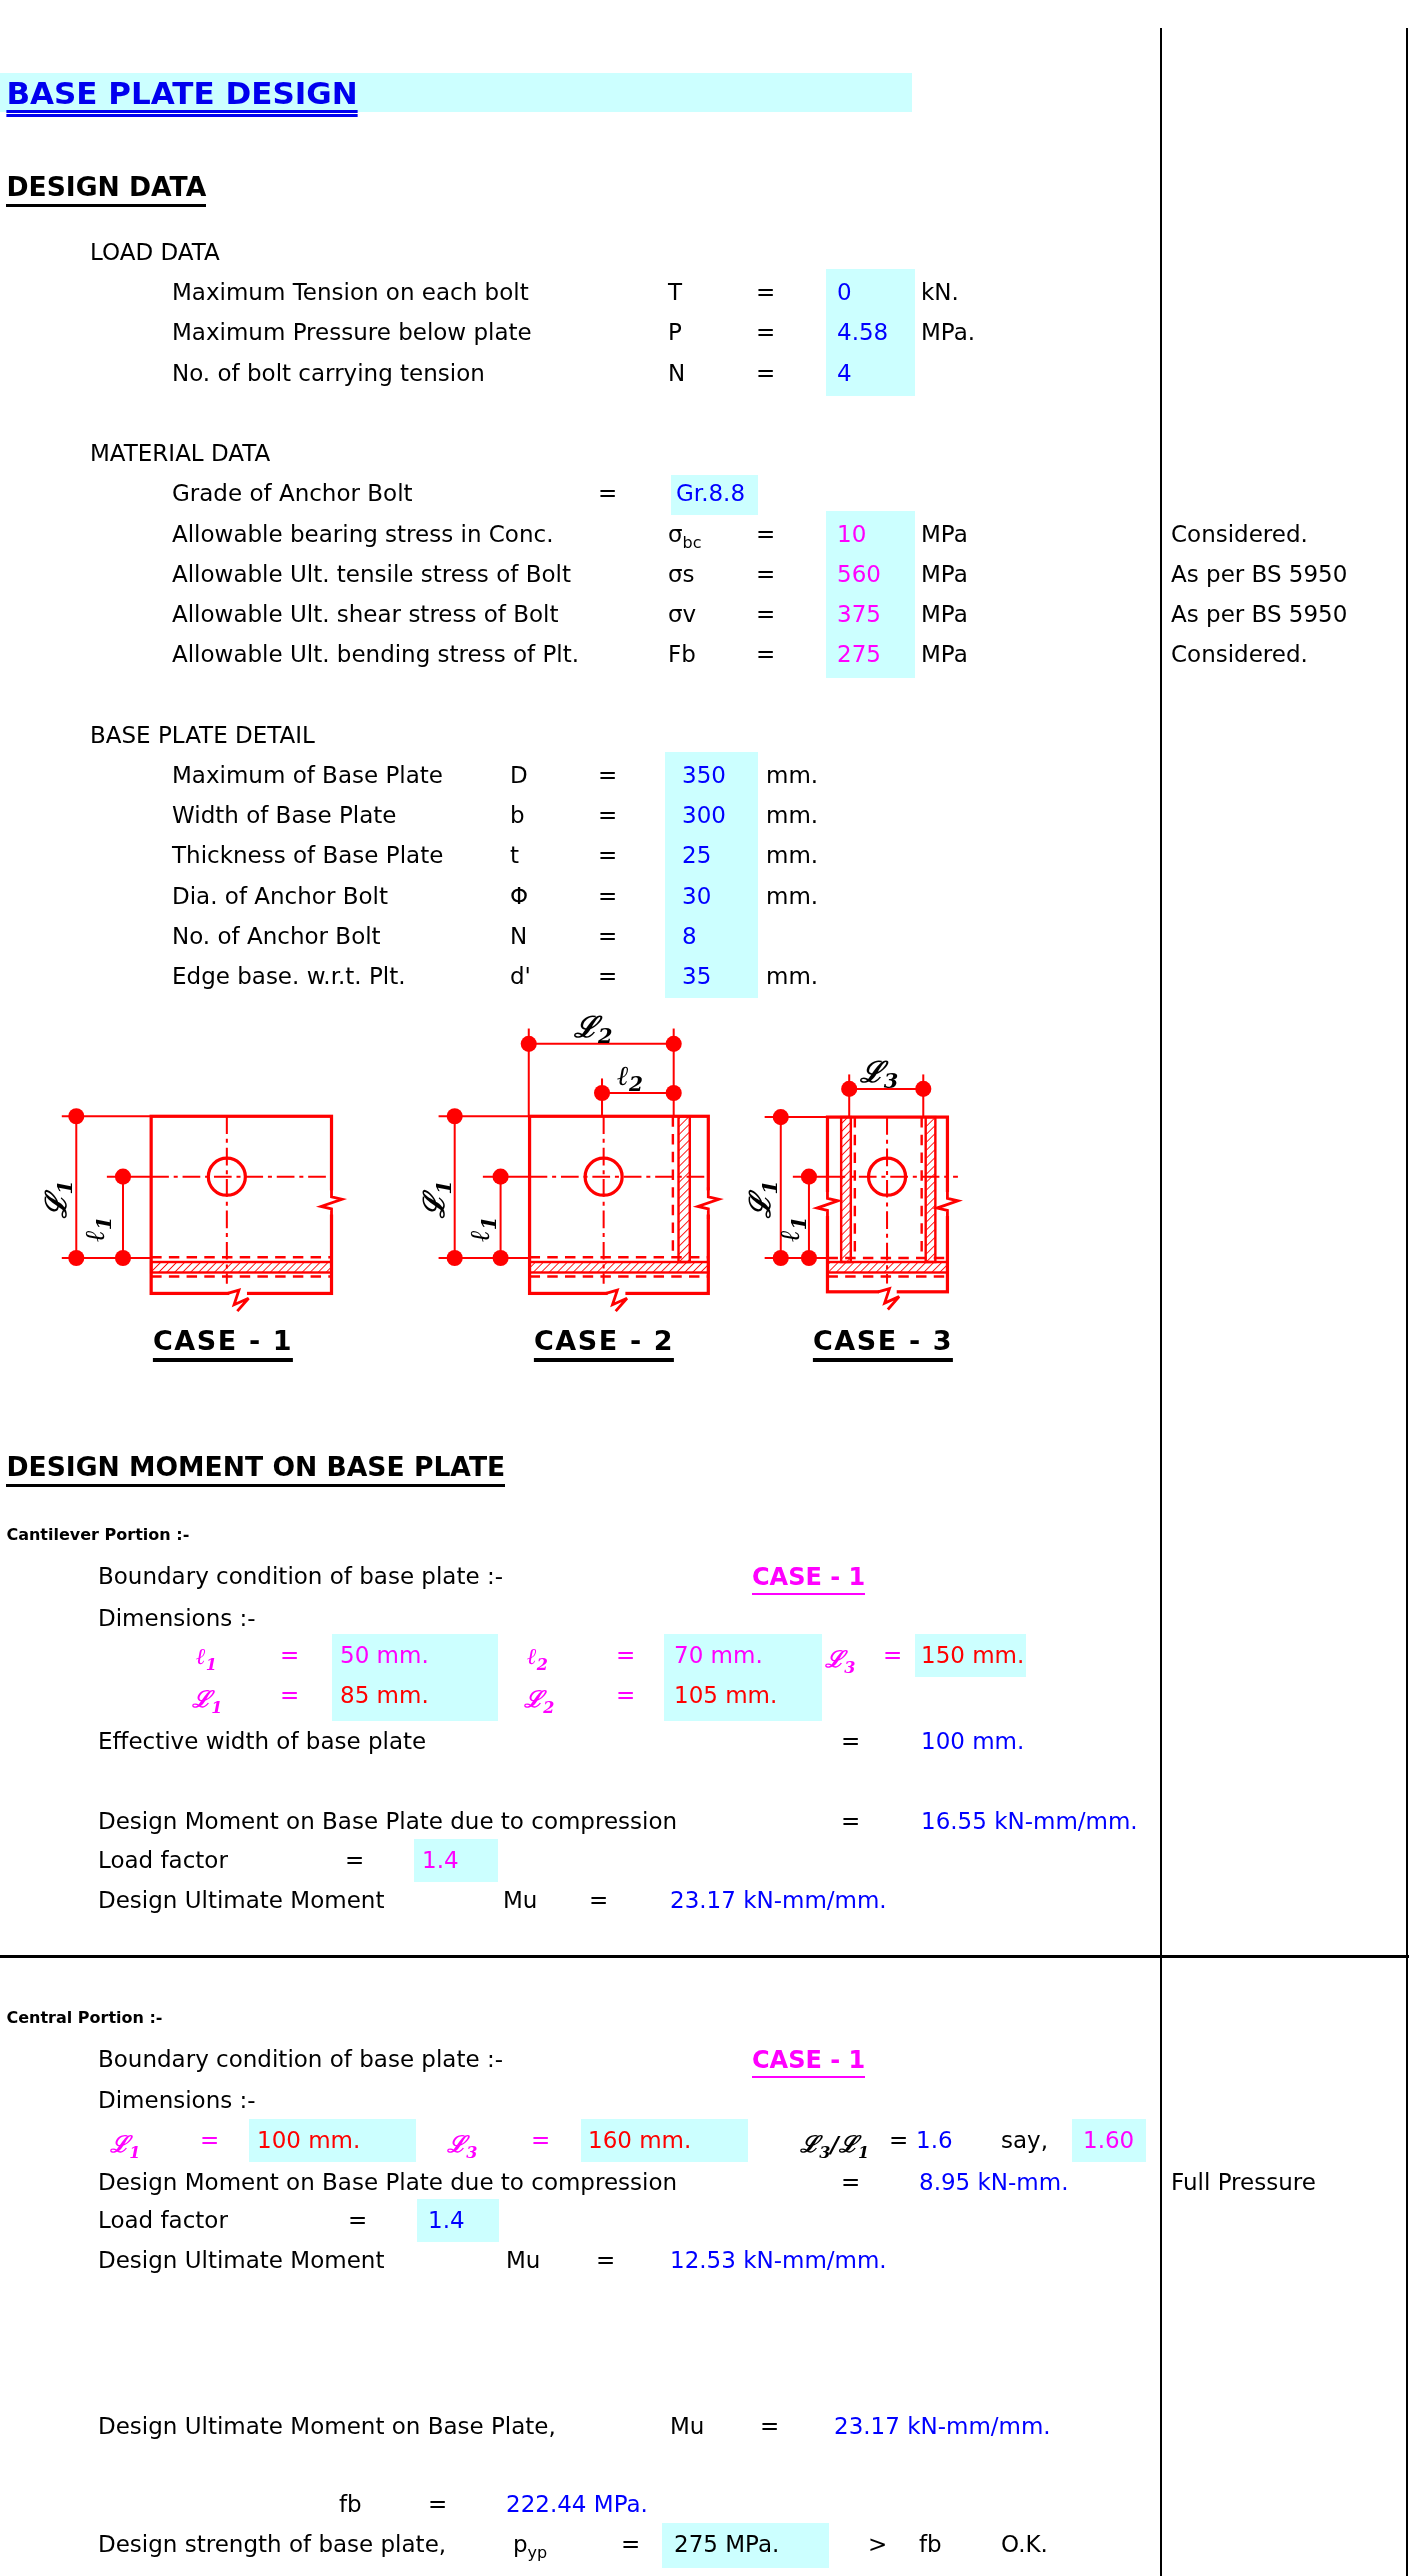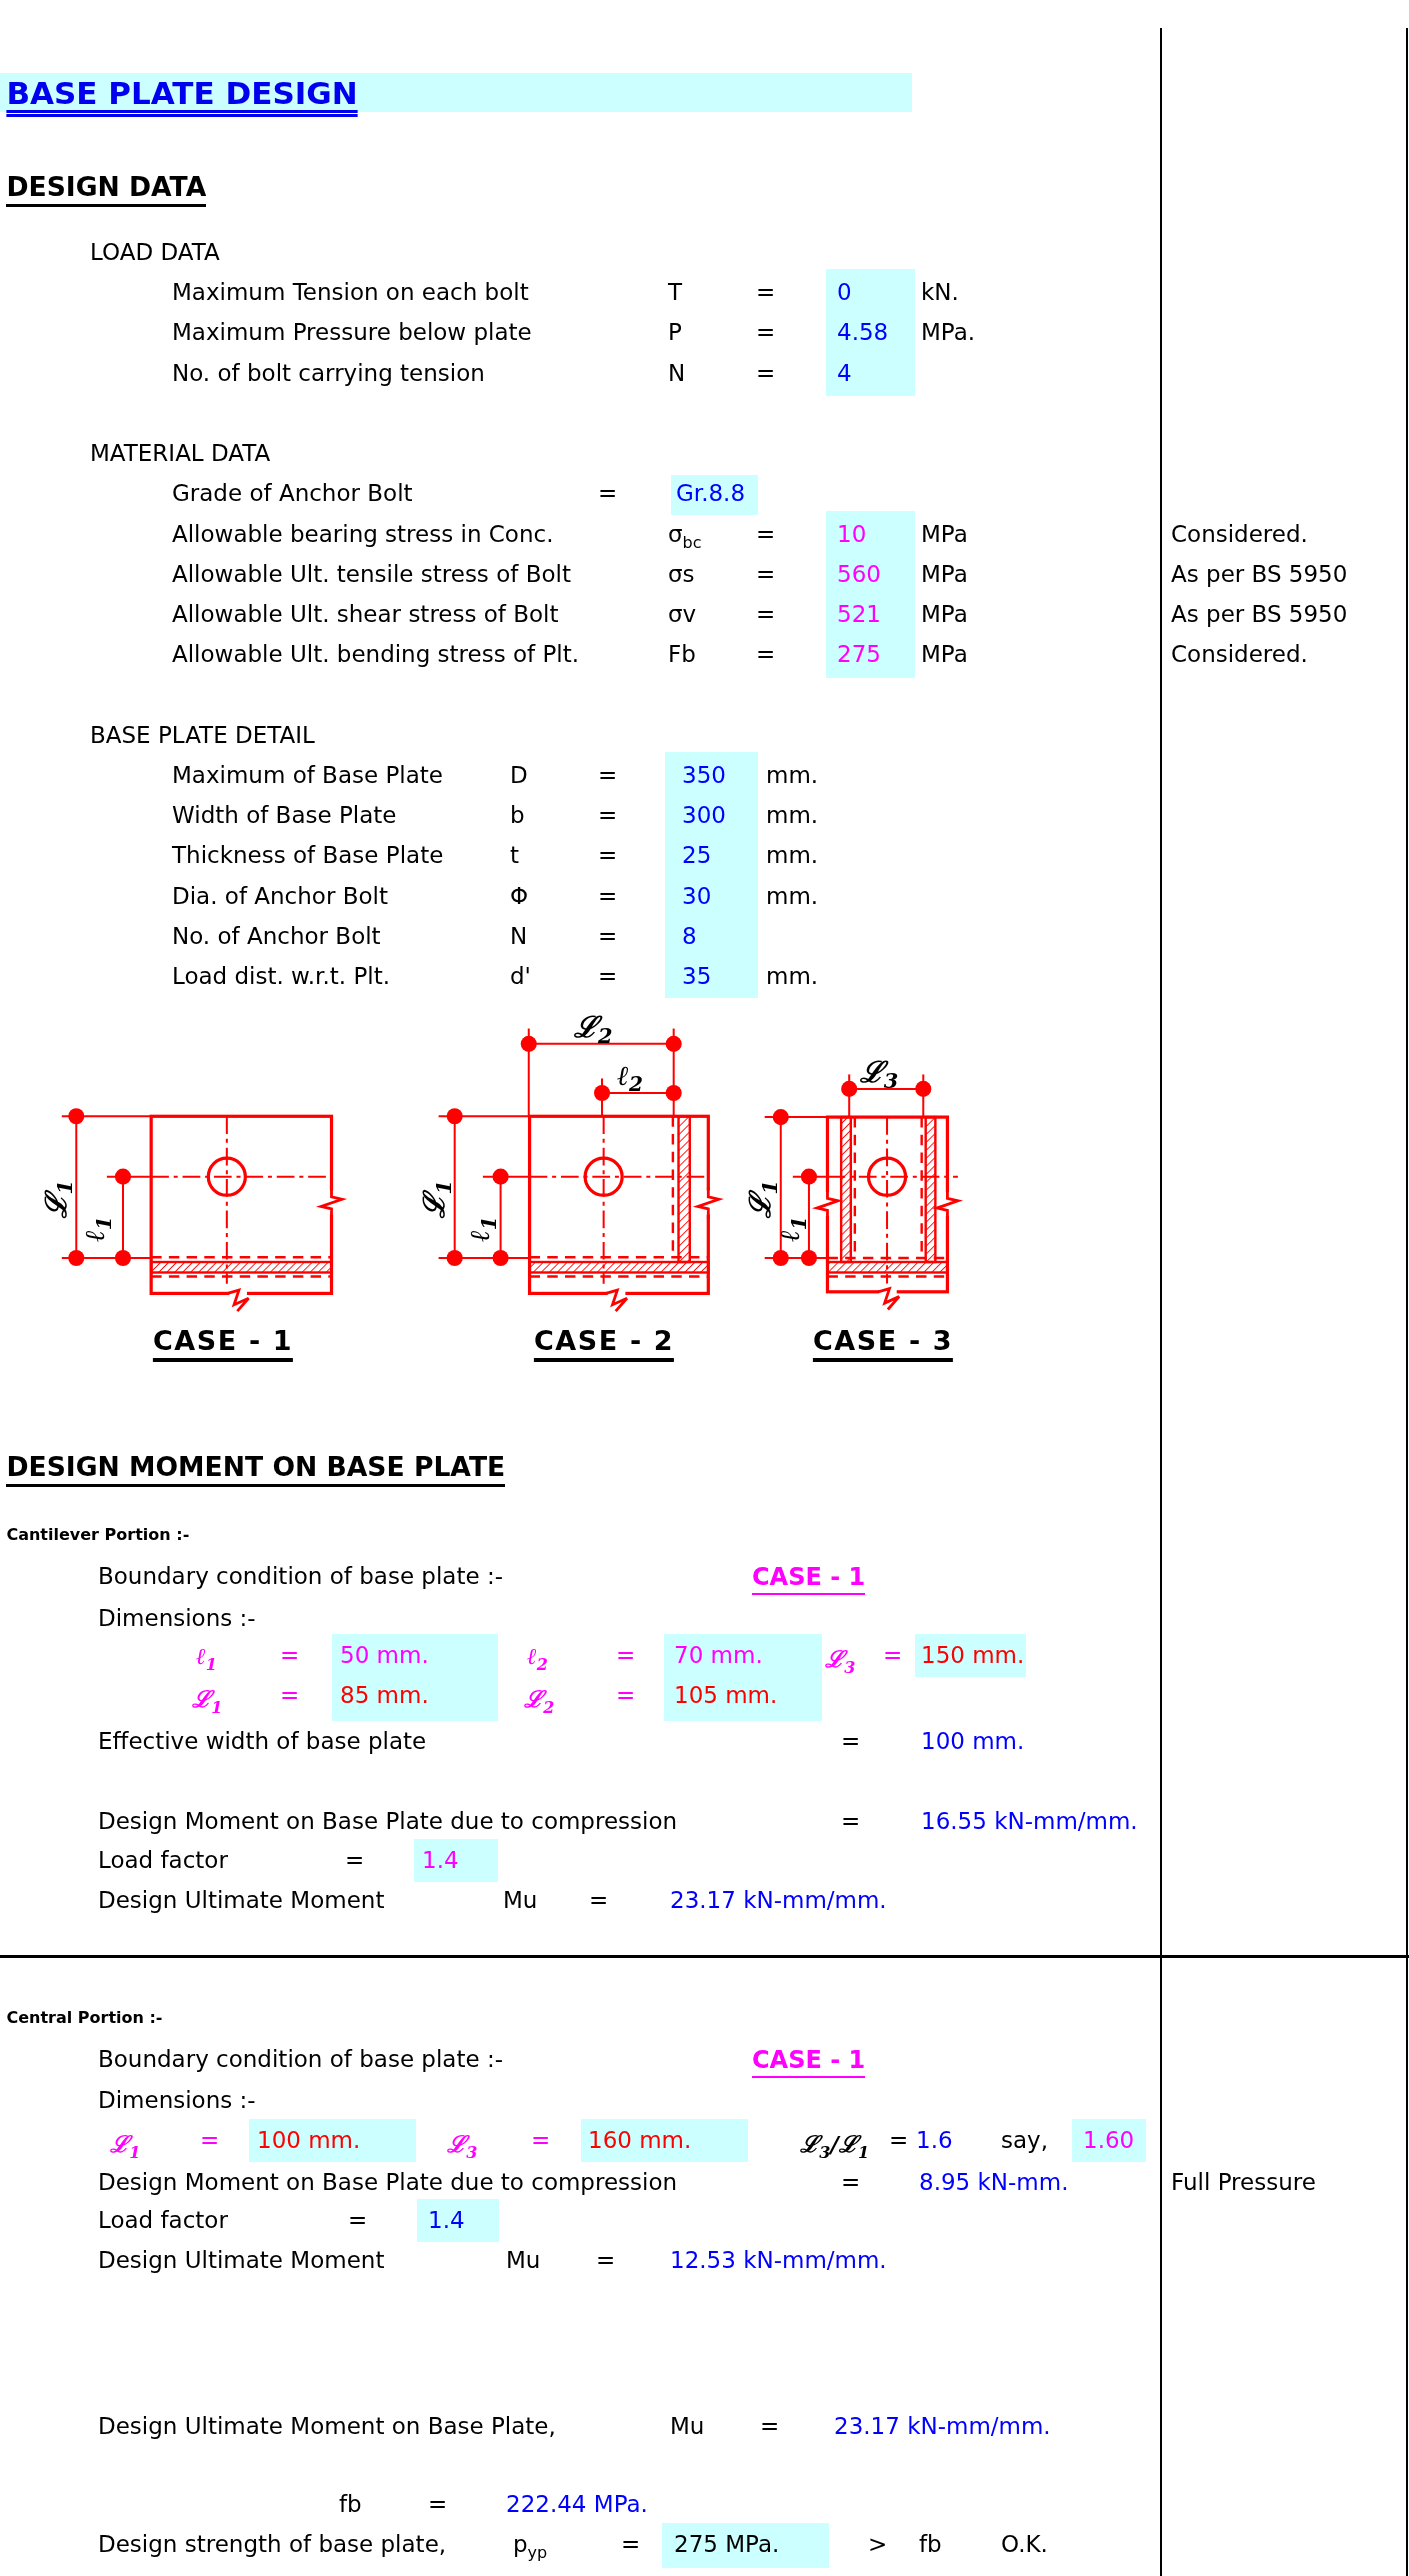--- a/index.html
+++ b/index.html
@@ -96,21 +96,21 @@
     <span class="c k" style="left:668px">σs</span>
     <span class="c k" style="left:756px">=</span>
     <span class="c m" style="left:837px">560</span>
     <span class="c k" style="left:921px">MPa</span>
     <span class="c k" style="left:1171px">As per BS 5950</span>
   </div>
   <div class="row" style="top:573px">
     <span class="c k" style="left:172px">Allowable Ult. shear stress of Bolt</span>
     <span class="c k" style="left:668px">σv</span>
     <span class="c k" style="left:756px">=</span>
-    <span class="c m" style="left:837px">521</span>
+    <span class="c m" style="left:837px">375</span>
     <span class="c k" style="left:921px">MPa</span>
     <span class="c k" style="left:1171px">As per BS 5950</span>
   </div>
   <div class="row" style="top:613px">
     <span class="c k" style="left:172px">Allowable Ult. bending stress of Plt.</span>
     <span class="c k" style="left:668px">Fb</span>
     <span class="c k" style="left:756px">=</span>
     <span class="c m" style="left:837px">275</span>
     <span class="c k" style="left:921px">MPa</span>
     <span class="c k" style="left:1171px">Considered.</span>
@@ -146,21 +146,21 @@
     <span class="c b" style="left:682px">30</span>
     <span class="c k" style="left:766px">mm.</span>
   </div>
   <div class="row" style="top:895px">
     <span class="c k" style="left:172px">No. of Anchor Bolt</span>
     <span class="c k" style="left:510px">N</span>
     <span class="c k" style="left:598px">=</span>
     <span class="c b" style="left:682px">8</span>
   </div>
   <div class="row" style="top:935px">
-    <span class="c k" style="left:172px">Load dist. w.r.t. Plt.</span>
+    <span class="c k" style="left:172px">Edge base. w.r.t. Plt.</span>
     <span class="c k" style="left:510px">d'</span>
     <span class="c k" style="left:598px">=</span>
     <span class="c b" style="left:682px">35</span>
     <span class="c k" style="left:766px">mm.</span>
   </div>
 
   <svg class="abs" style="left:32px; top:986px;font-size:29px" width="942" height="302" viewBox="40 1225 1170 375">
     <defs>
       <pattern id="hatch" patternUnits="userSpaceOnUse" width="7" height="7" patternTransform="rotate(45)">
         <line x1="0" y1="0" x2="0" y2="7" stroke="#FF0000" stroke-width="2.2"></line>

